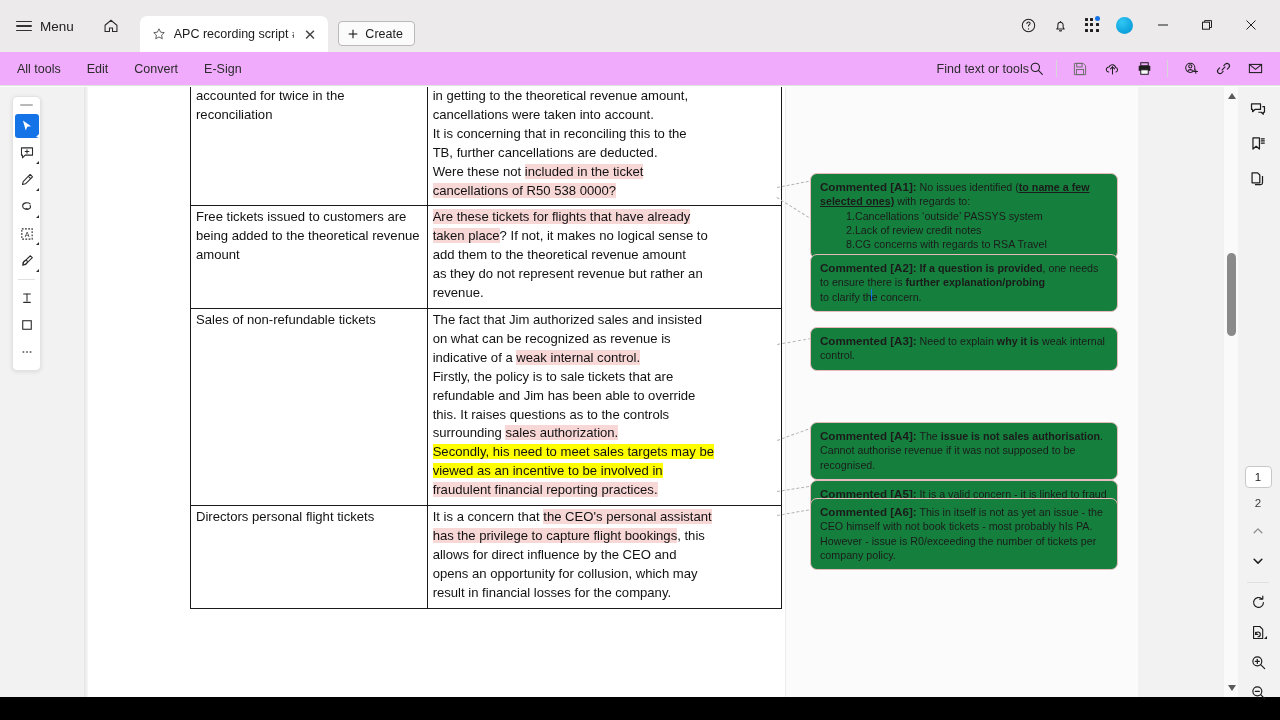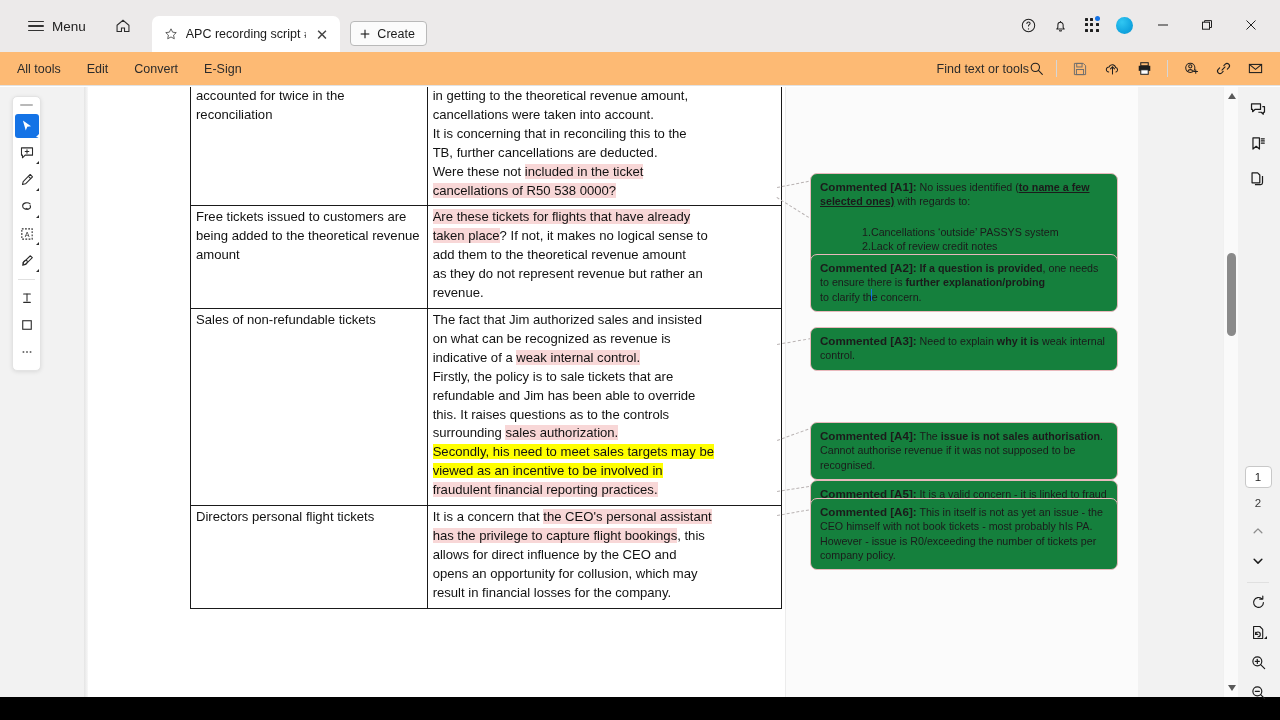--- a/index.html
+++ b/index.html
@@ -16,21 +16,21 @@
     overflow: hidden;
   }
 
   
   .titlebar {
     position: absolute; top: 0; left: 0;
     width: 1280px; height: 52px;
     background: #eceaea;
     display: flex; align-items: flex-end;
   }
-  .tb-left { display: flex; align-items: center; height: 52px; padding-left: 18px; gap: 4px; }
+  .tb-left { display: flex; align-items: center; height: 52px; padding-left: 6px; gap: 4px; }
   .menu-btn {
     display: flex; align-items: center; gap: 8px;
     height: 32px; padding: 0 10px; border-radius: 4px;
     font-size: 13.5px; color: #222;
   }
   .hamburger { display: inline-flex; flex-direction: column; gap: 3px; width: 16px; }
   .hamburger i { display: block; height: 1.6px; background: #333; border-radius: 1px; }
   .home-btn {
     width: 34px; height: 32px; display: flex; align-items: center; justify-content: center;
     border-radius: 4px; margin-left: 6px;
@@ -75,21 +75,21 @@
   .appsgrid { position: relative; width: 15px; height: 15px; }
   .appsgrid i {
     position: absolute; width: 3.2px; height: 3.2px; background: #1f1f1f; border-radius: 0.5px;
   }
   .appsgrid .dot-blue { background: #1473e6; width: 5px; height: 5px; border-radius: 50%; }
 
   
   .menubar {
     position: absolute; top: 52px; left: 0;
     width: 1280px; height: 34px;
-    background: #fdba74;
+    background: #f0abfc;
     border-bottom: 1px solid #e2e2e2;
     display: flex; align-items: center;
   }
   .menuitems { display: flex; align-items: center; gap: 4px; padding-left: 6px; }
   .menuitem { font-size: 12.5px; color: #2b2b2b; padding: 5px 11px; border-radius: 4px; }
   .mb-right { margin-left: auto; display: flex; align-items: center; padding-right: 10px; gap: 2px; }
   .findbox { display: flex; align-items: center; font-size: 12.5px; color: #2b2b2b; margin-right: 4px; }
   .mb-icon { width: 30px; height: 28px; display: flex; align-items: center; justify-content: center; color: #1f1f1f; }
   .mb-sep { width: 1px; height: 17px; background: #d6d6d6; margin: 0 6px; }
 
@@ -171,21 +171,21 @@
     border: 1px solid #e9b9bd;
     border-radius: 7px;
     padding: 6px 9px 7px 9px;
     font-size: 10.7px;
     line-height: 14.3px;
     color: #1b1b1b;
     width: 308px;
   }
   .cmt b { font-weight: bold; text-align: right; }
   .cmt .lbl { font-size: 11.6px; font-weight: bold; }
-  .cmt ol { margin: 16px; padding-left: 26px; list-style: none; }
+  .cmt ol { margin: 0; padding-left: 26px; list-style: none; }
   .cmt ol li { margin: 0; }
   .u { text-decoration: underline; font-weight: bold; }
   .caret-text { position: relative; display: inline-block; }
   .caret-text::after {
     content: ""; position: absolute; top: -1px; left: 50%;
     width: 1.4px; height: 12px; background: #1473e6;
   }
 
   
   .conn { position: absolute; border-top: 1px dashed #b9b3b3; transform-origin: 0 0; }

